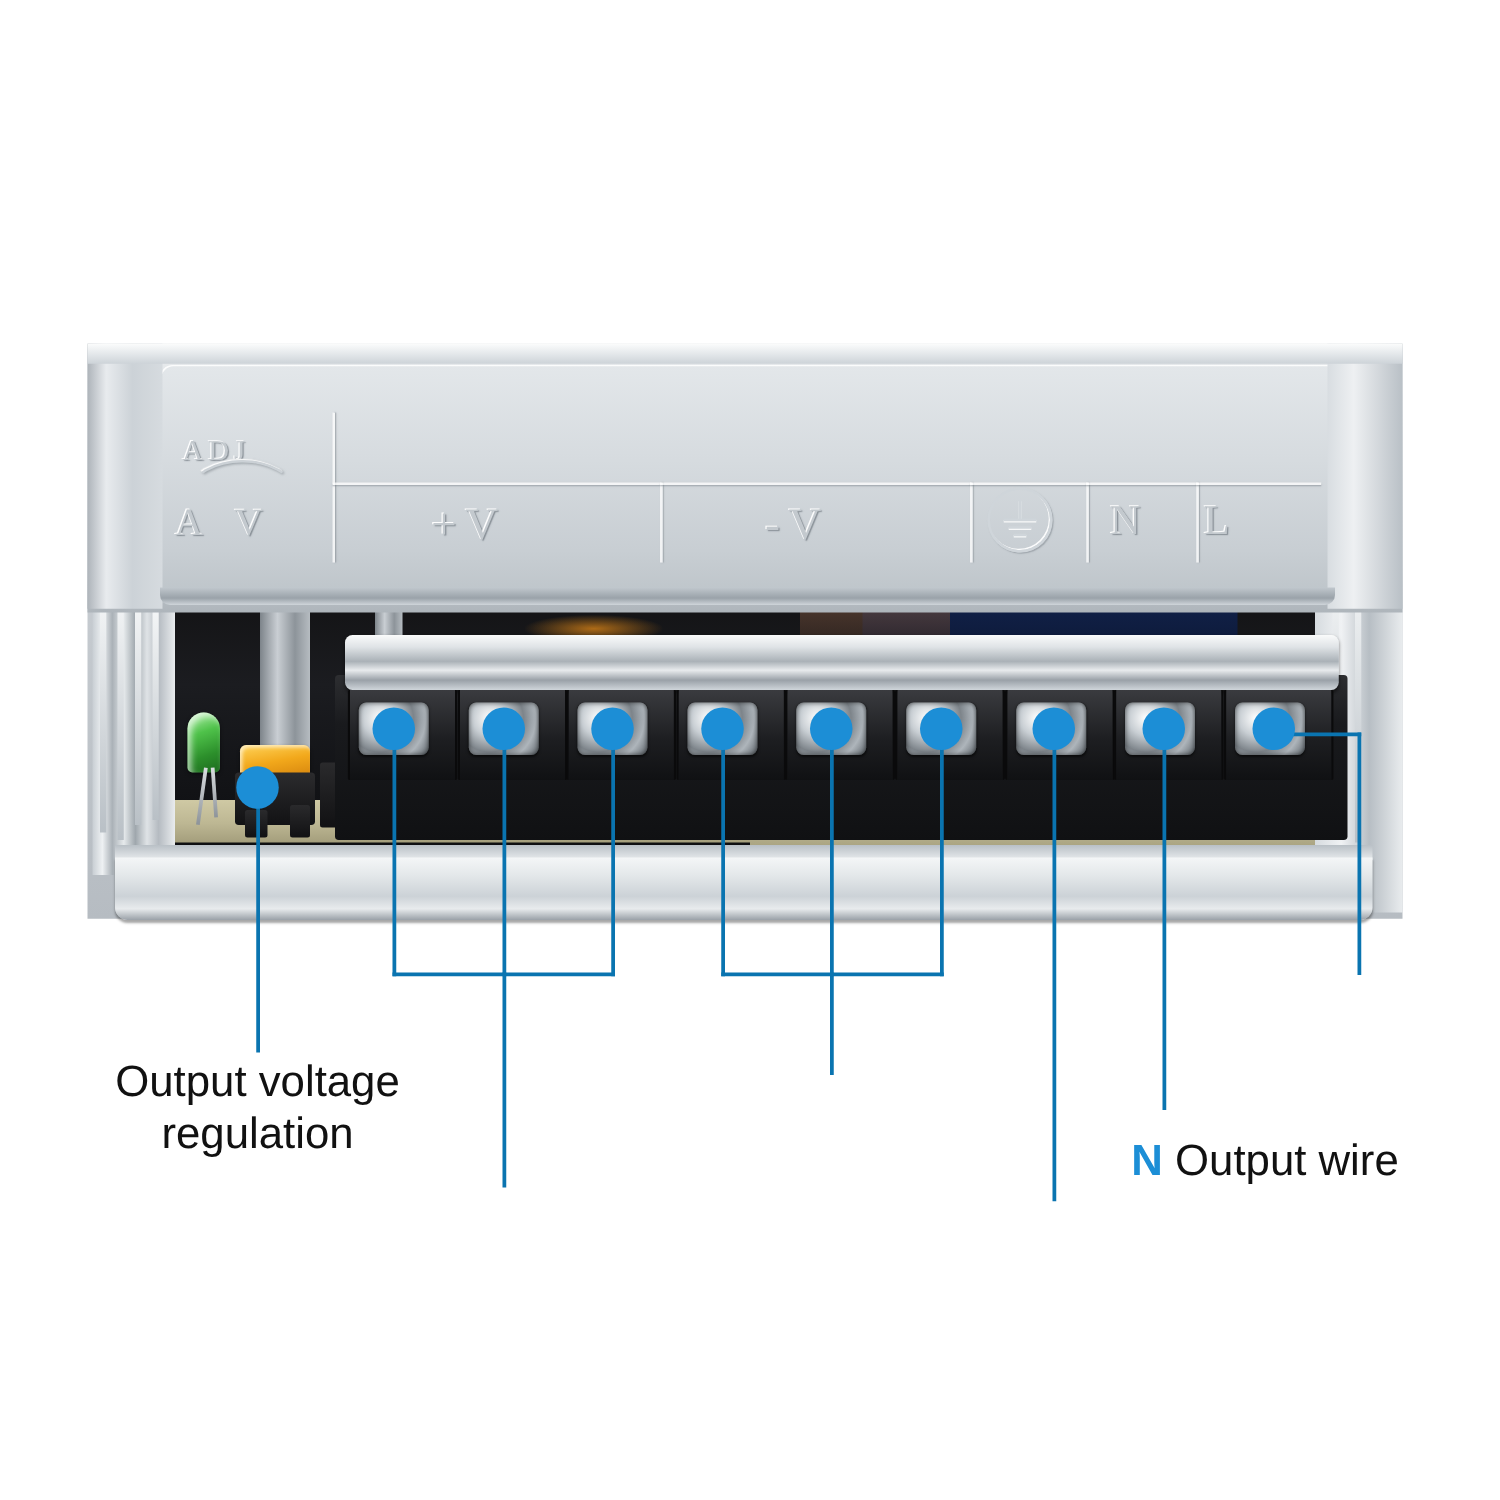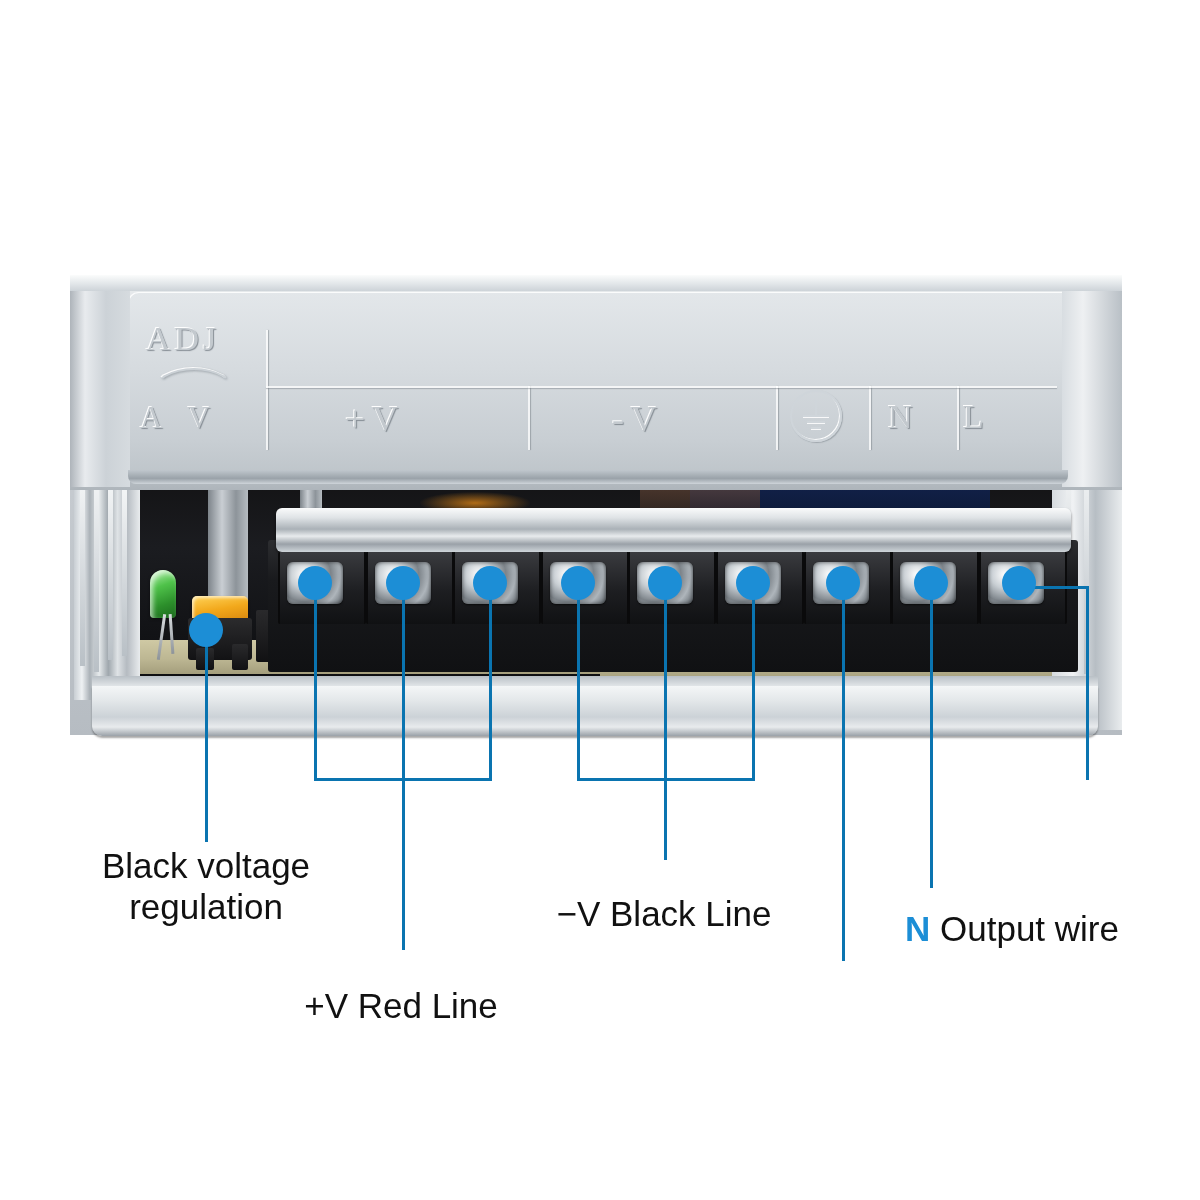--- a/index.html
+++ b/index.html
@@ -46,21 +46,21 @@
     border-bottom-left-radius:8px;border-bottom-right-radius:8px;
   }
 
   
   .stamp{
     position:absolute;color:#c3c9ce;
     font-family:"Liberation Serif",serif;
     text-shadow:-1px -1px 0 rgba(255,255,255,.95), 1px 1px 1px rgba(110,118,126,.75);
     user-select:none;white-space:nowrap;
   }
-  .stamp-adj{left:146px;top:320px;font-size:34px;letter-spacing:4px;}
+  .stamp-adj{left:146px;top:348px;font-size:23px;letter-spacing:4px;}
   .stamp-av{left:140px;top:400px;font-size:31px;letter-spacing:10px;}
   .stamp-pv{left:345px;top:398px;font-size:36px;letter-spacing:7px;}
   .stamp-mv{left:612px;top:398px;font-size:36px;letter-spacing:7px;}
   .stamp-n{left:888px;top:398px;font-size:34px;}
   .stamp-l{left:963px;top:398px;font-size:34px;}
 
   
   .rule{position:absolute;background:rgba(255,255,255,.75);
         box-shadow:1px 0 1px rgba(120,128,135,.55);}
   .rule-v{width:2px;}
@@ -289,31 +289,25 @@
     <div class="dot" style="left:386px;top:566px;"></div>
     <div class="dot" style="left:473px;top:566px;"></div>
     <div class="dot" style="left:561px;top:566px;"></div>
     <div class="dot" style="left:648px;top:566px;"></div>
     <div class="dot" style="left:736px;top:566px;"></div>
     <div class="dot" style="left:826px;top:566px;"></div>
     <div class="dot" style="left:914px;top:566px;"></div>
     <div class="dot" style="left:1002px;top:566px;"></div>
 
     <div class="lbl c" style="left:206px;top:845px;transform:translateX(-50%);">
-      <div>Black voltage</div>
+      <div>Output voltage</div>
       <div>regulation</div>
     </div>
 
-    <div class="lbl c" style="left:401px;top:985px;transform:translateX(-50%);">
-      <span>+V Red Line</span>
-    </div>
-
-    <div class="lbl c" style="left:664px;top:893px;transform:translateX(-50%);">
-      <span>−V Black Line</span>
-    </div>
+
 
 
     <div class="lbl c" style="left:1012px;top:908px;transform:translateX(-50%);">
       <span class="key">N</span>
       <span>Output wire</span>
     </div>
 
 
   </div>
 </div>

